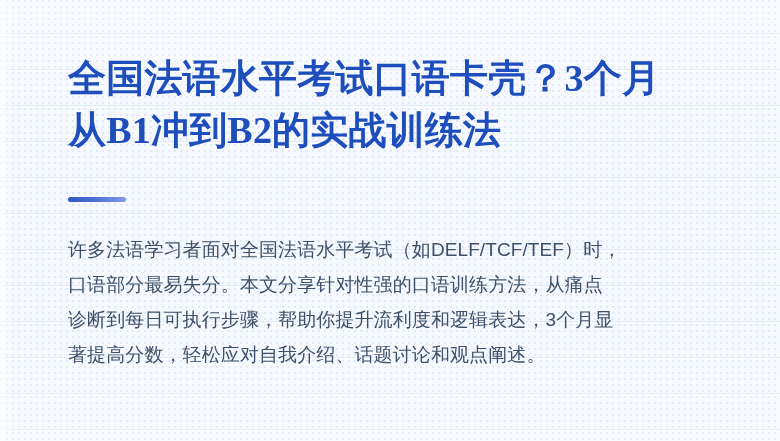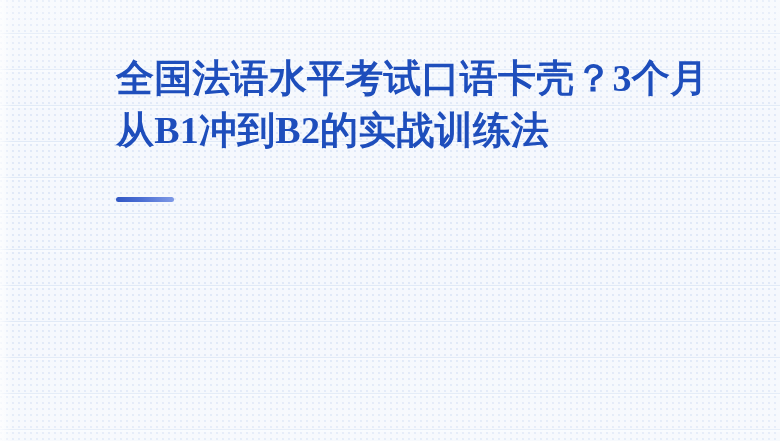--- a/index.html
+++ b/index.html
@@ -62,21 +62,20 @@
     background: linear-gradient(to bottom, rgba(255,255,255,0.30), rgba(255,255,255,0.0) 28%, rgba(255,255,255,0.0) 72%, rgba(255,255,255,0.22));
     pointer-events: none;
   }
 
   #content {
     position: absolute;
     left: 68px;
     top: 0;
     width: 648px;
     height: 441px;
-    margin-left: 48px;
   }
 
   #title {
     position: absolute;
     top: 52px;
     left: 0;
     width: 648px;
     margin: 0;
     font-family: "Liberation Serif", "DejaVu Serif", serif;
     font-weight: bold;
@@ -121,15 +120,19 @@
   <div id="bg-left-strip"></div>
   <div id="bg-vignette"></div>
 
   <div id="content">
 
     <h1 id="title">全国法语水平考试口语卡壳？3个月
 从B1冲到B2的实战训练法</h1>
 
     <div id="divider"></div>
 
+    <p id="summary">许多法语学习者面对全国法语水平考试（如DELF/TCF/TEF）时，
+口语部分最易失分。本文分享针对性强的口语训练方法，从痛点
+诊断到每日可执行步骤，帮助你提升流利度和逻辑表达，3个月显
+著提高分数，轻松应对自我介绍、话题讨论和观点阐述。</p>
 
   </div>
 </div>
 
 </body></html>

